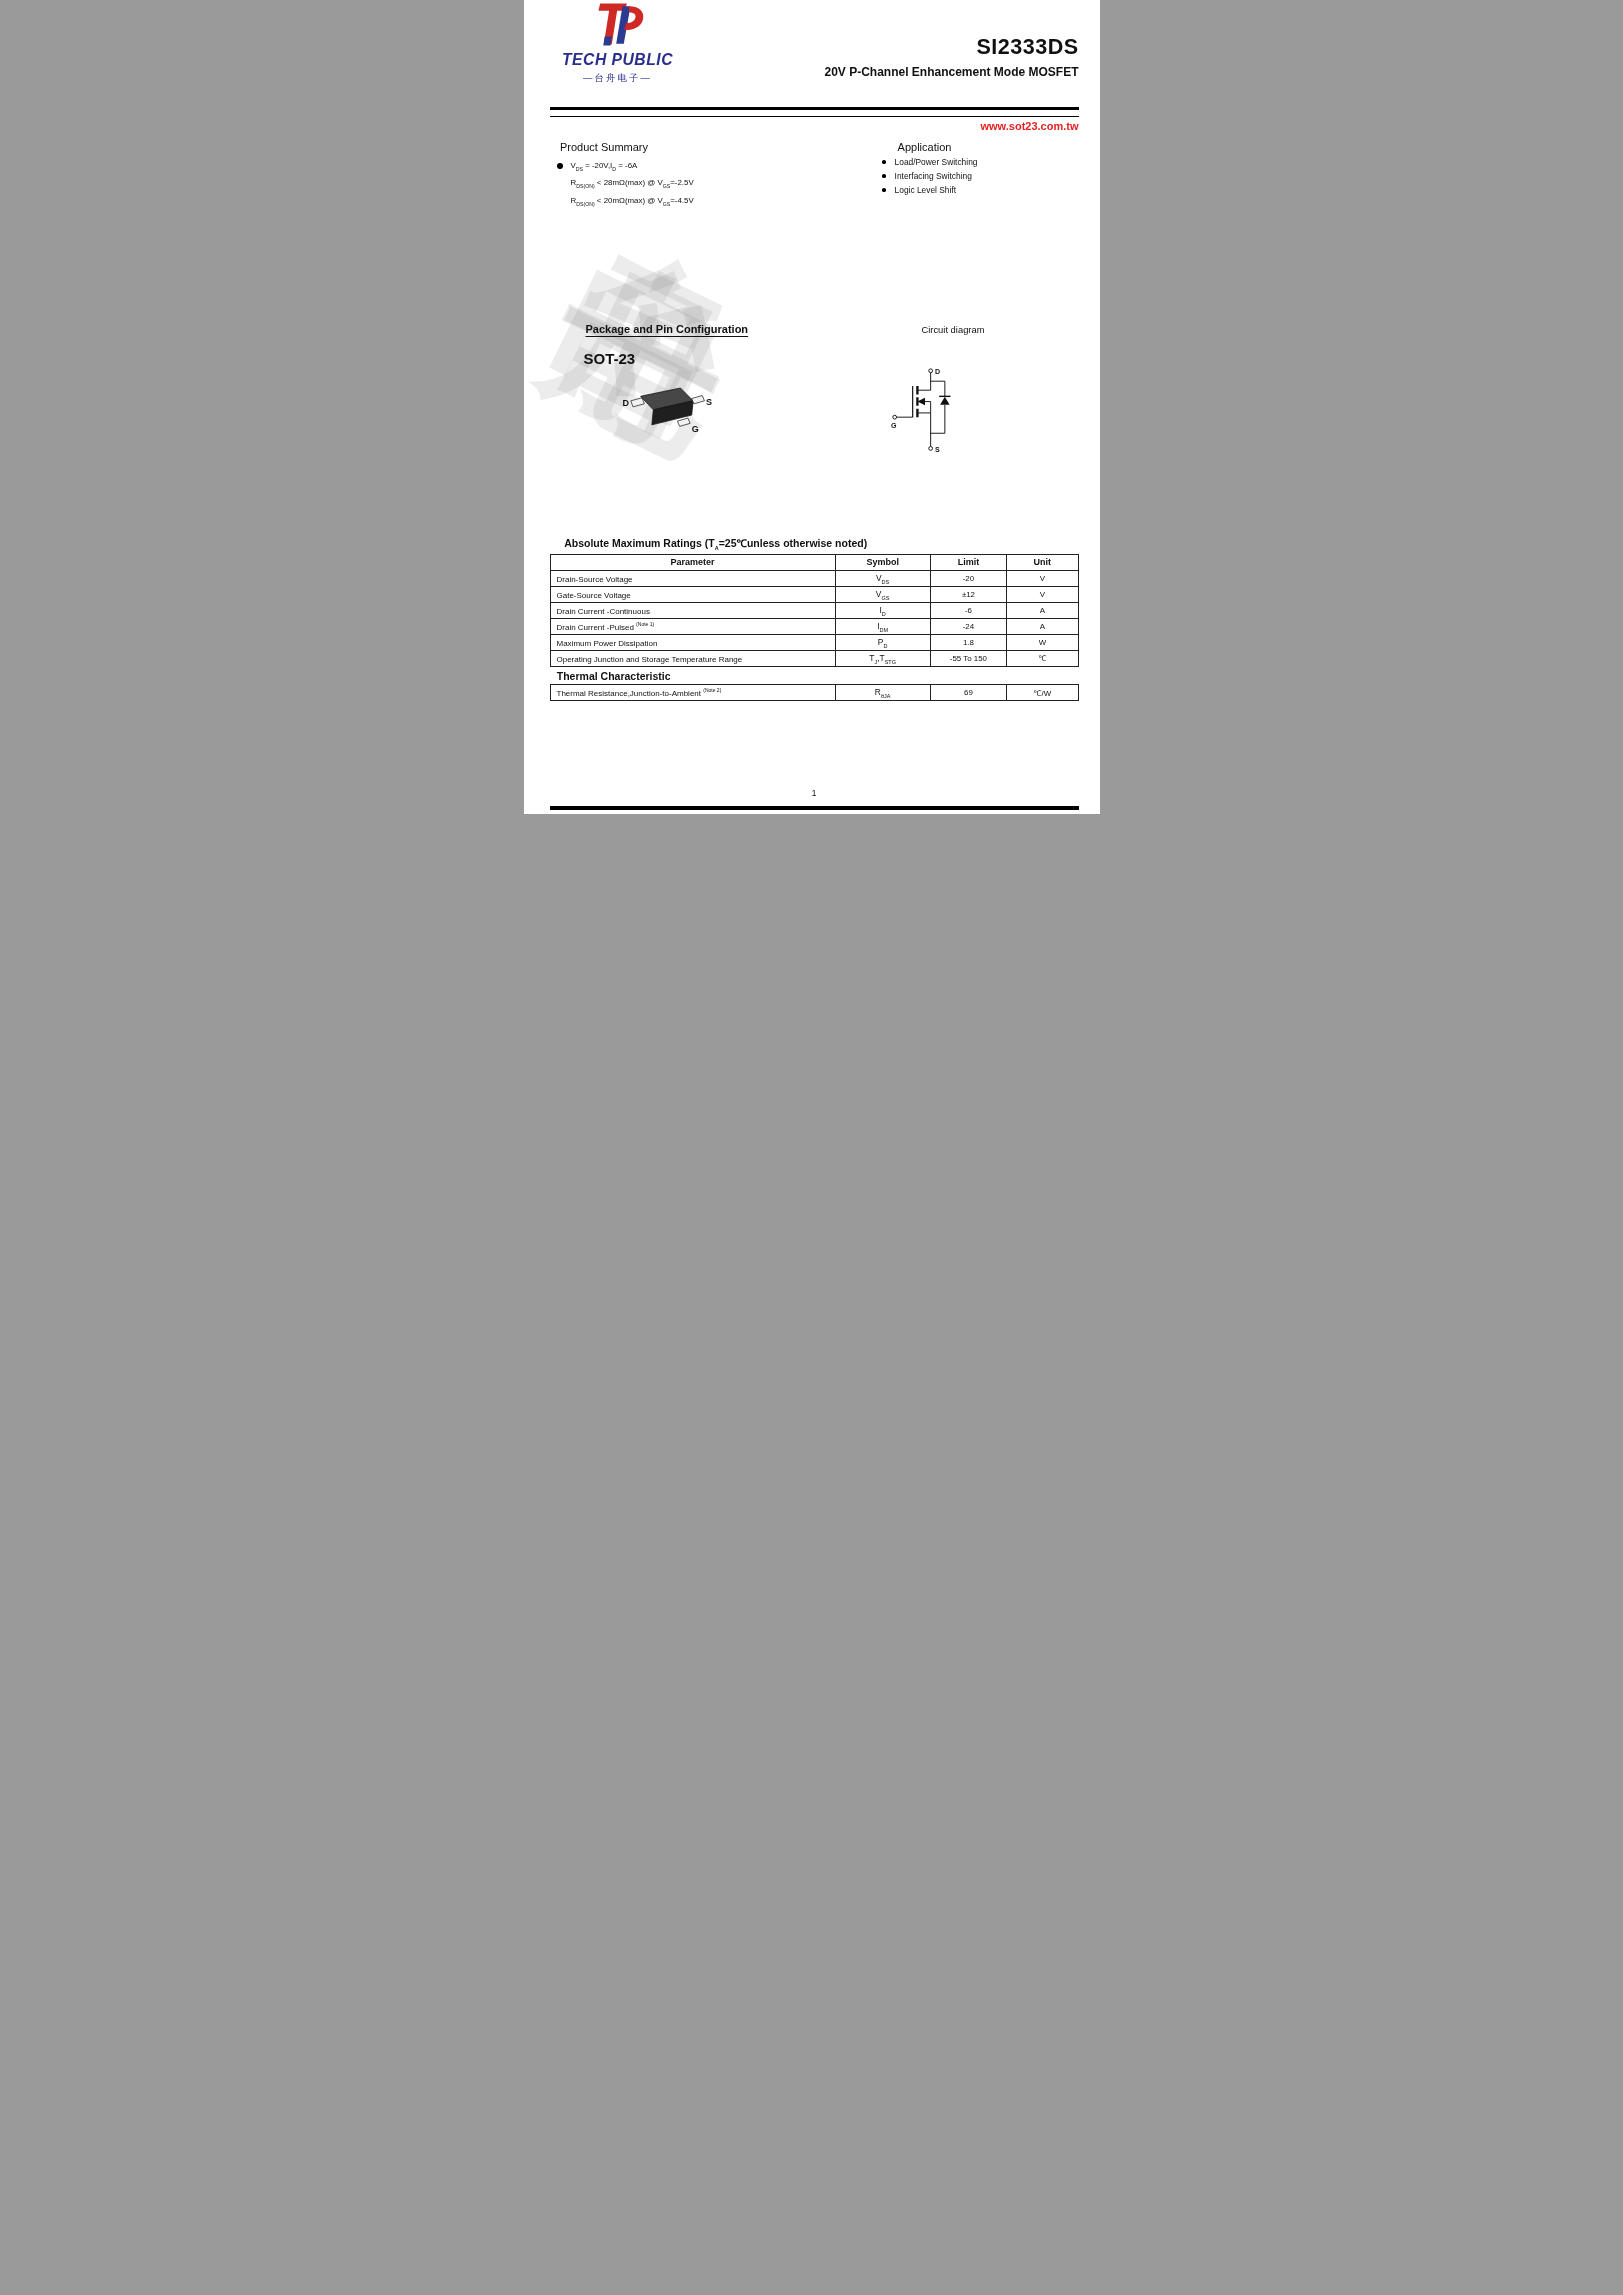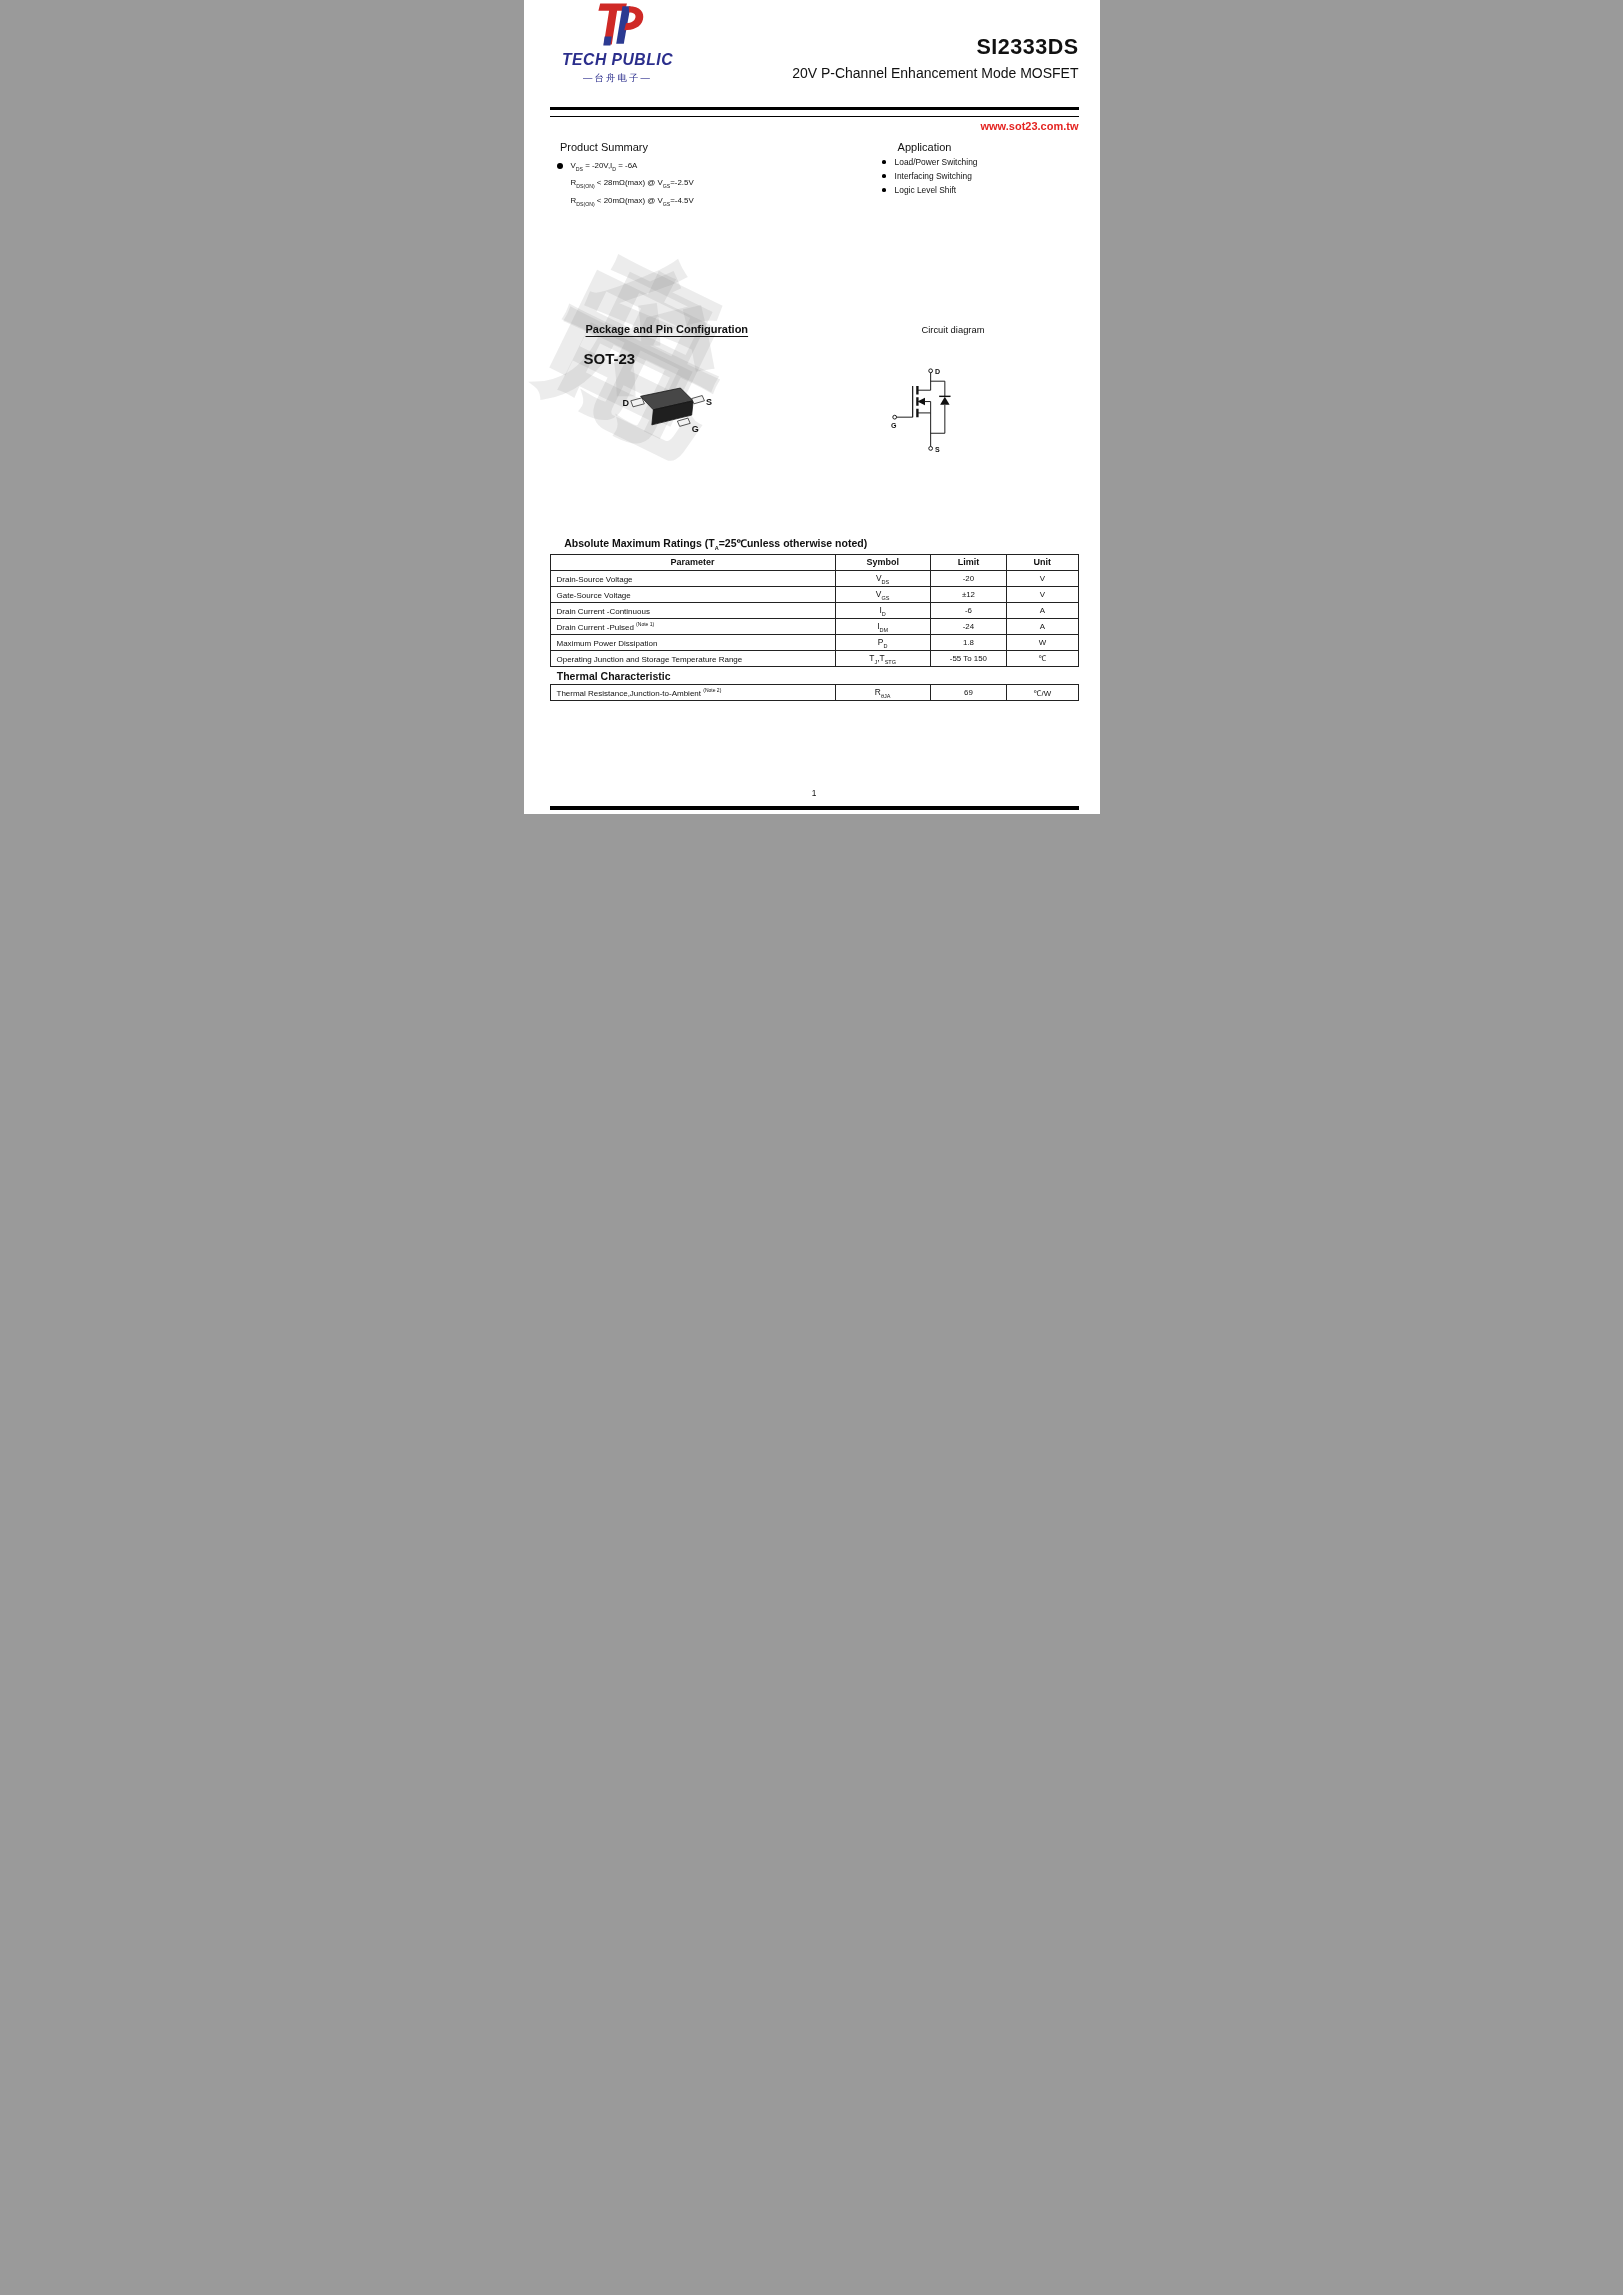--- a/index.html
+++ b/index.html
@@ -12,21 +12,21 @@
   .content{position:relative;z-index:1;padding:0 21px 0 26px;}
 
   
   .header{display:flex;justify-content:space-between;align-items:flex-start;padding-top:0;height:107px;box-sizing:border-box;}
   .logo-block{width:136px;text-align:center;}
   .logo-svg{width:54px;height:49px;display:block;margin:0 auto;}
   .brand{font-size:15.7px;font-weight:bold;font-style:italic;color:#2b2e8c;letter-spacing:0.5px;margin-top:2.1px;white-space:nowrap;}
   .brand-cn{font-size:9.4px;color:#2b2e8c;margin-top:2.6px;letter-spacing:2.1px;}
   .title-block{text-align:right;margin-top:35px;}
   .part-number{font-size:21.5px;font-weight:bold;letter-spacing:0.5px;}
-  .subtitle{font-size:14px;font-weight:normal;margin-top:4.7px;margin-left:24px;}
+  .subtitle{font-size:12px;font-weight:bold;margin-top:4.7px;margin-left:24px;}
   .header-rule{height:5.8px;border-top:3.7px solid #000;border-bottom:1px solid #000;}
   .site-link{text-align:right;color:#e42320;font-weight:bold;font-size:11px;margin-top:3.7px;}
 
   
   .columns{display:flex;margin-top:8.4px;}
   .col-left{width:60%;}
   .col-right{width:40%;padding-left:15px;box-sizing:border-box;}
   .sec-title{font-size:11px;font-weight:normal;}
   .sum-title{margin-left:10.5px;}
   .app-title{margin-left:15.7px;}

